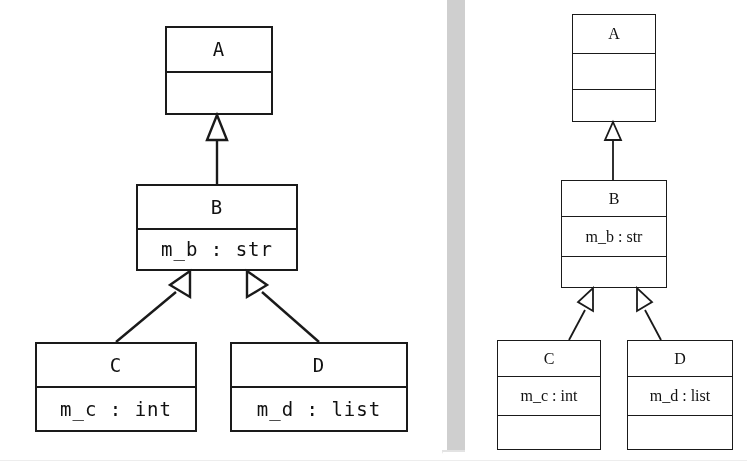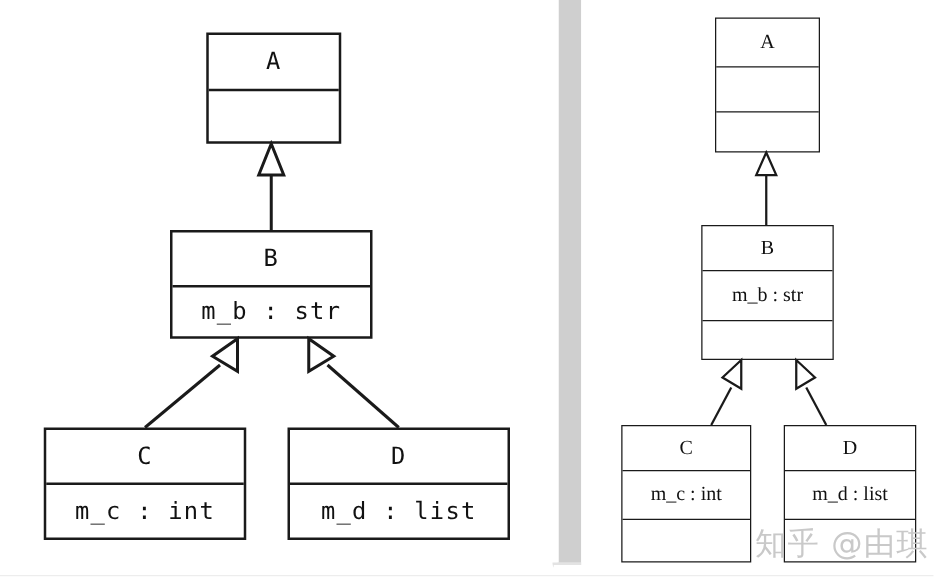--- a/index.html
+++ b/index.html
@@ -203,16 +203,15 @@
       </g>
 
       <g>
         <line x1="196" y1="340" x2="180" y2="310" stroke="#1a1a1a" stroke-width="1.8"></line>
         <polygon points="172,288 172,311 187,302" fill="#ffffff" stroke="#1a1a1a" stroke-width="1.8" stroke-linejoin="miter"></polygon>
       </g>
     </svg>
 
   </div>
 
-  <div class="watermark">知乎 @由琪</div>
 
   <div class="bottom-edge"></div>
 </div>
 
 </body></html>

